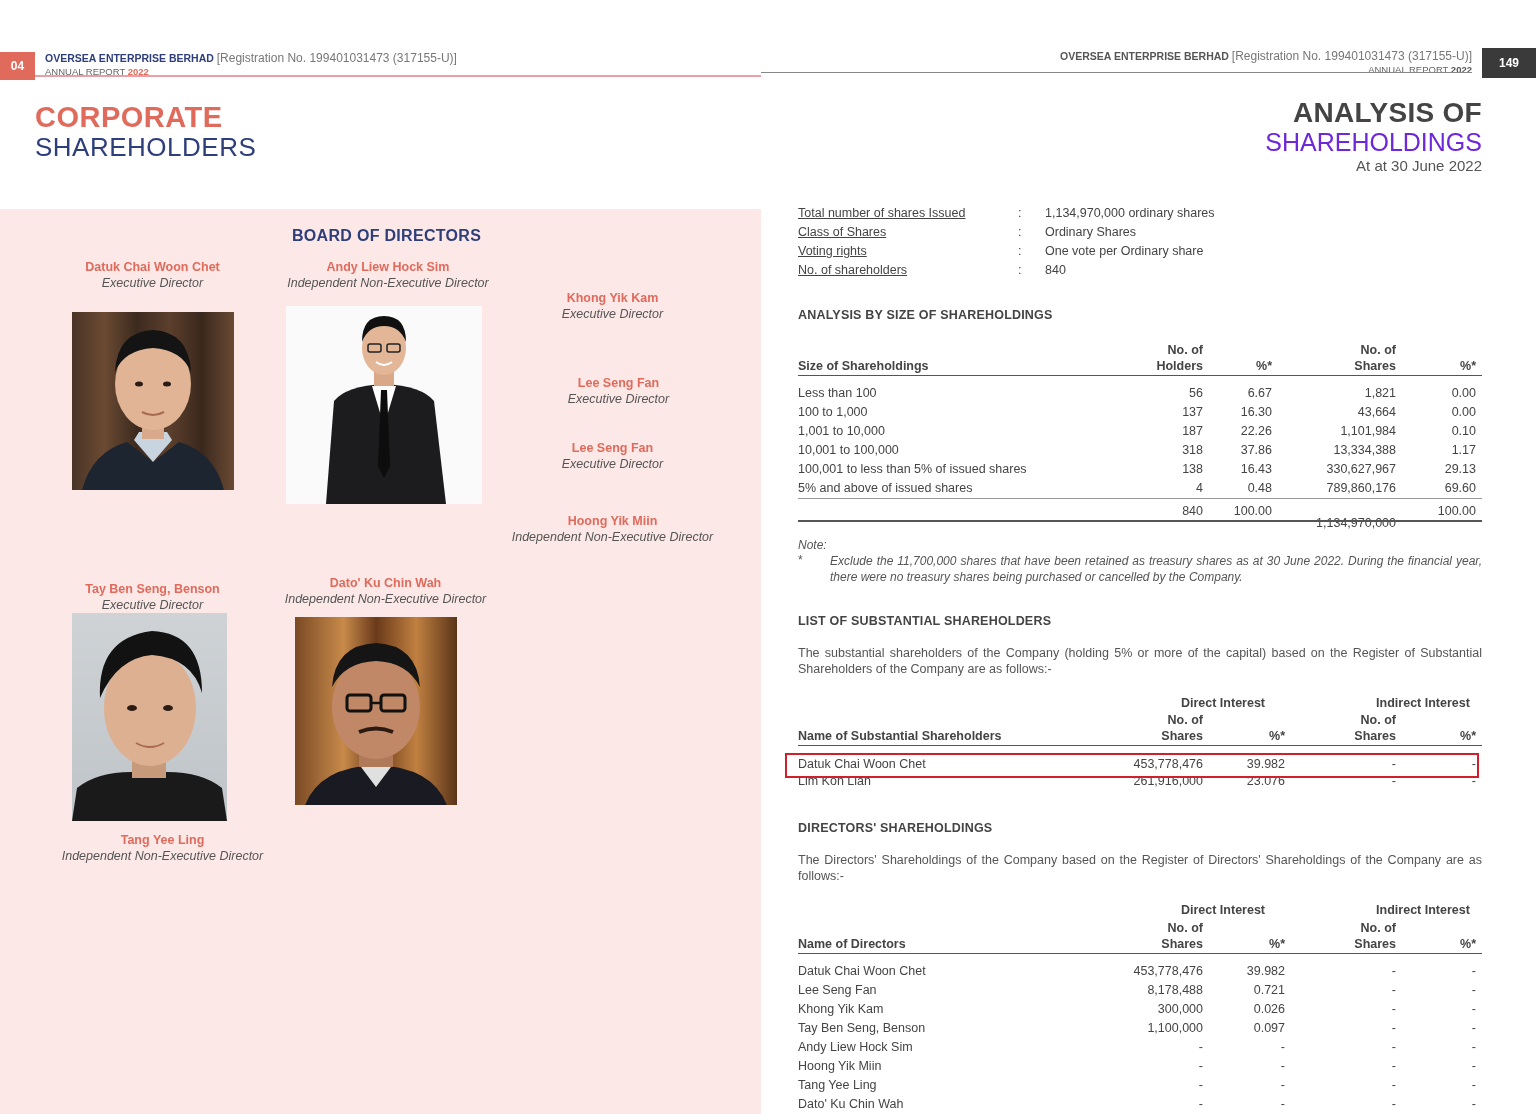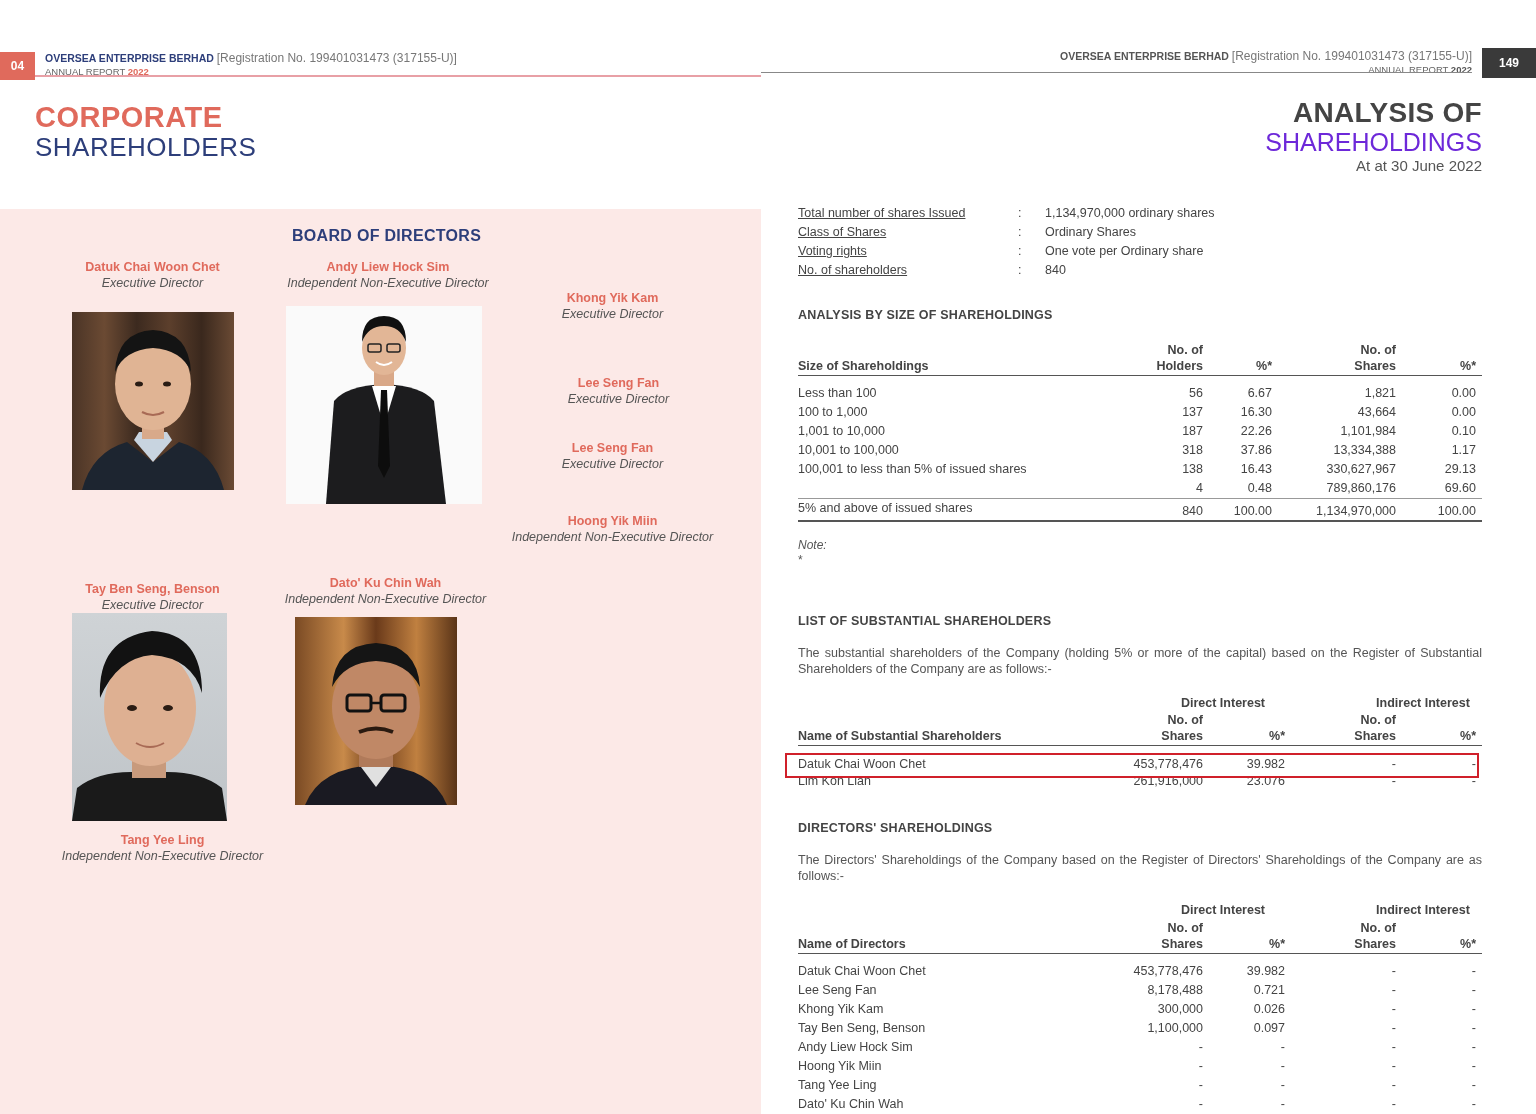--- a/index.html
+++ b/index.html
@@ -255,38 +255,39 @@
       <span class="cell" style="right:6px;">1.17</span>
     </div>
     <div class="row" style="top:120px;">
       <span class="cell left" style="left:0;">100,001 to less than 5% of issued shares</span>
       <span class="cell" style="right:279px;">138</span>
       <span class="cell" style="right:210px;">16.43</span>
       <span class="cell" style="right:86px;">330,627,967</span>
       <span class="cell" style="right:6px;">29.13</span>
     </div>
     <div class="row" style="top:139px;">
-      <span class="cell left" style="left:0;margin-top:20px;">5% and above of issued shares</span>
+      <span class="cell left" style="left:0;">5% and above of issued shares</span>
       <span class="cell" style="right:279px;">4</span>
       <span class="cell" style="right:210px;">0.48</span>
       <span class="cell" style="right:86px;">789,860,176</span>
       <span class="cell" style="right:6px;">69.60</span>
     </div>
     <div class="hline" style="top:156px; background:#999;"></div>
     <div class="row" style="top:162px;">
       <span class="cell" style="right:279px;">840</span>
       <span class="cell" style="right:210px;">100.00</span>
-      <span class="cell" style="right:86px;">1,134,970,000</span>
+      <span class="cell" style="right:86px;margin-top:12px;">1,134,970,000</span>
       <span class="cell" style="right:6px;">100.00</span>
     </div>
     <div class="hline" style="top:178px; height:2px;"></div>
   </div>
 
   <div class="note-label" style="top:538px;">Note:</div>
   <div class="note-star" style="top:553px;">*</div>
+  <div class="note-text" style="top:553px;">Exclude the 11,700,000 shares that have been retained as treasury shares as at 30 June 2022. During the financial year, there were no treasury shares being purchased or cancelled by the Company.</div>
 
   <div class="section-h" style="top:614px;">LIST OF SUBSTANTIAL SHAREHOLDERS</div>
   <div class="para" style="top:645px;">The substantial shareholders of the Company (holding 5% or more of the capital) based on the Register of Substantial Shareholders of the Company are as follows:-</div>
 
   <div class="tbl" style="top:695px; height:100px;">
     <div class="th" style="left:340px; top:0; width:170px; text-align:center;">Direct Interest</div>
     <div class="th" style="left:540px; top:0; width:170px; text-align:center;">Indirect Interest</div>
     <div class="th left" style="left:0; top:33px;">Name of Substantial Shareholders</div>
     <div class="th" style="right:279px; top:17px; width:80px;">
       <div>No. of</div>

